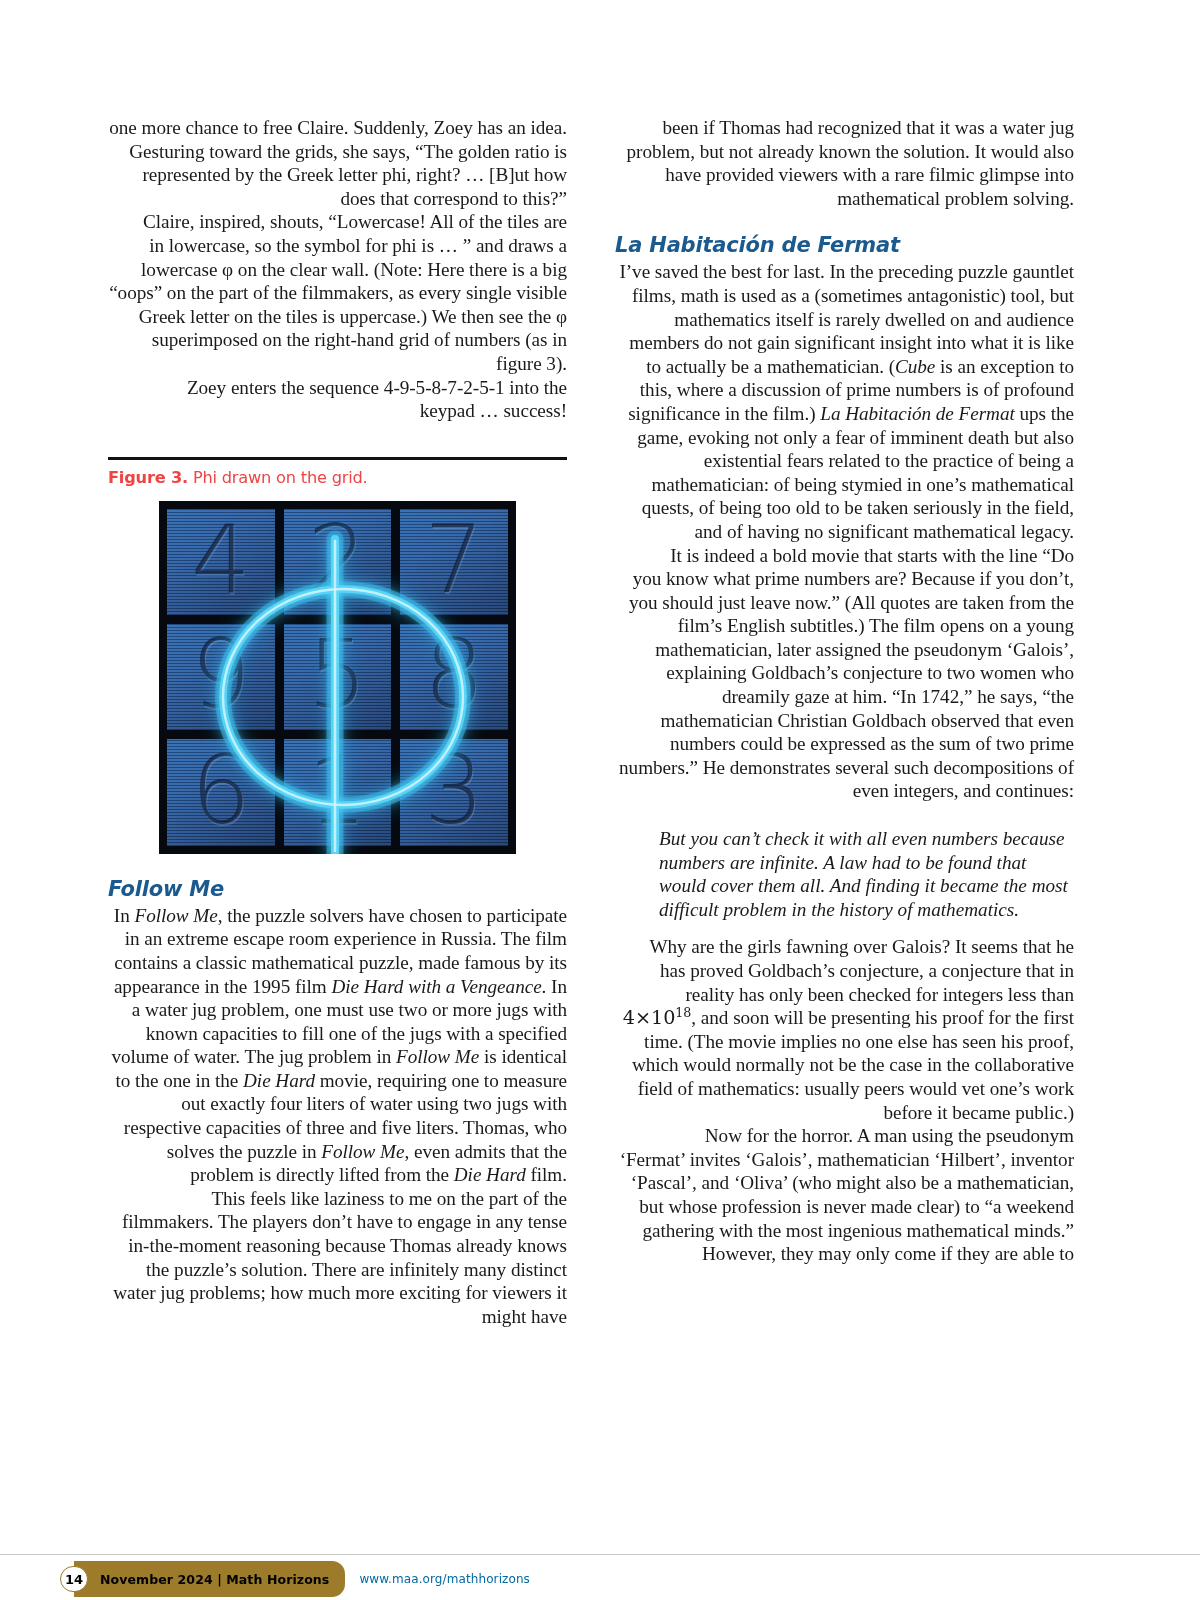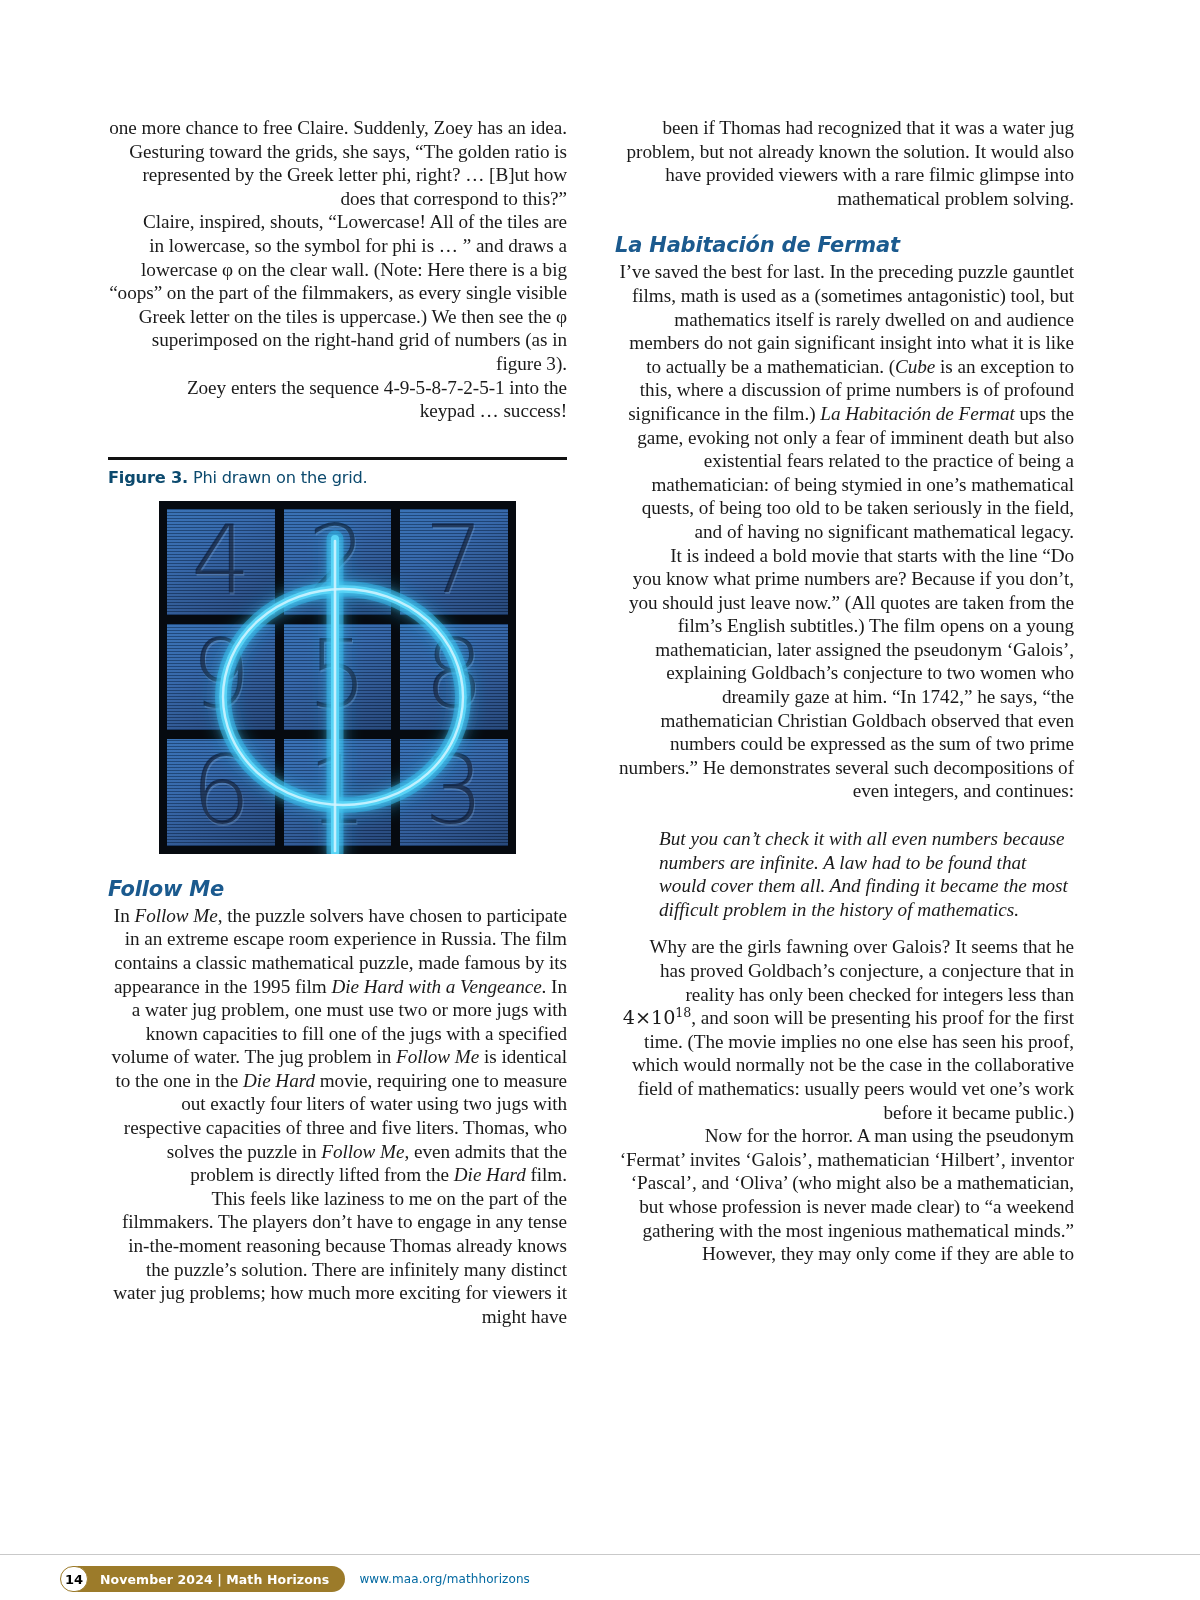--- a/index.html
+++ b/index.html
@@ -64,21 +64,21 @@
   .figure-rule {
     border-top: 3px solid #111111;
     margin-top: 34px;
     margin-bottom: 7px;
     width: 100%;
   }
   .figure-caption {
     font-family: "DejaVu Sans", "Liberation Sans", sans-serif;
     font-size: 16.2px;
     line-height: 22px;
-    color: #0c4a6e;
+    color: #ef4444;
     margin: 0 0 12px 0;
     letter-spacing: -0.2px;
   }
   .figure-caption .lbl { font-weight: bold; }
 
   .figure-image {
     width: 357px;
     height: 353px;
     margin: 0 auto;
     position: relative;
@@ -176,28 +176,28 @@
     justify-content: center;
     font-family: "DejaVu Sans", "Liberation Sans", sans-serif;
     font-size: 13px;
     font-weight: bold;
     color: #000000;
     position: relative;
     z-index: 2;
     box-sizing: border-box;
   }
   .footer-tab {
-    height: 26px;
+    height: 36px;
     margin-left: -14px;
     padding: 0 16px 0 26px;
     background: #9c7b2a;
     border-radius: 0 13px 13px 0;
     display: flex;
     align-items: center;
-    color: #ffffff;
+    color: #000000;
     font-family: "DejaVu Sans", "Liberation Sans", sans-serif;
     font-size: 12.5px;
     font-weight: bold;
     letter-spacing: 0.1px;
     box-sizing: border-box;
   }
   .footer-url {
     margin-left: 14px;
     font-family: "DejaVu Sans", "Liberation Sans", sans-serif;
     font-size: 12px;

